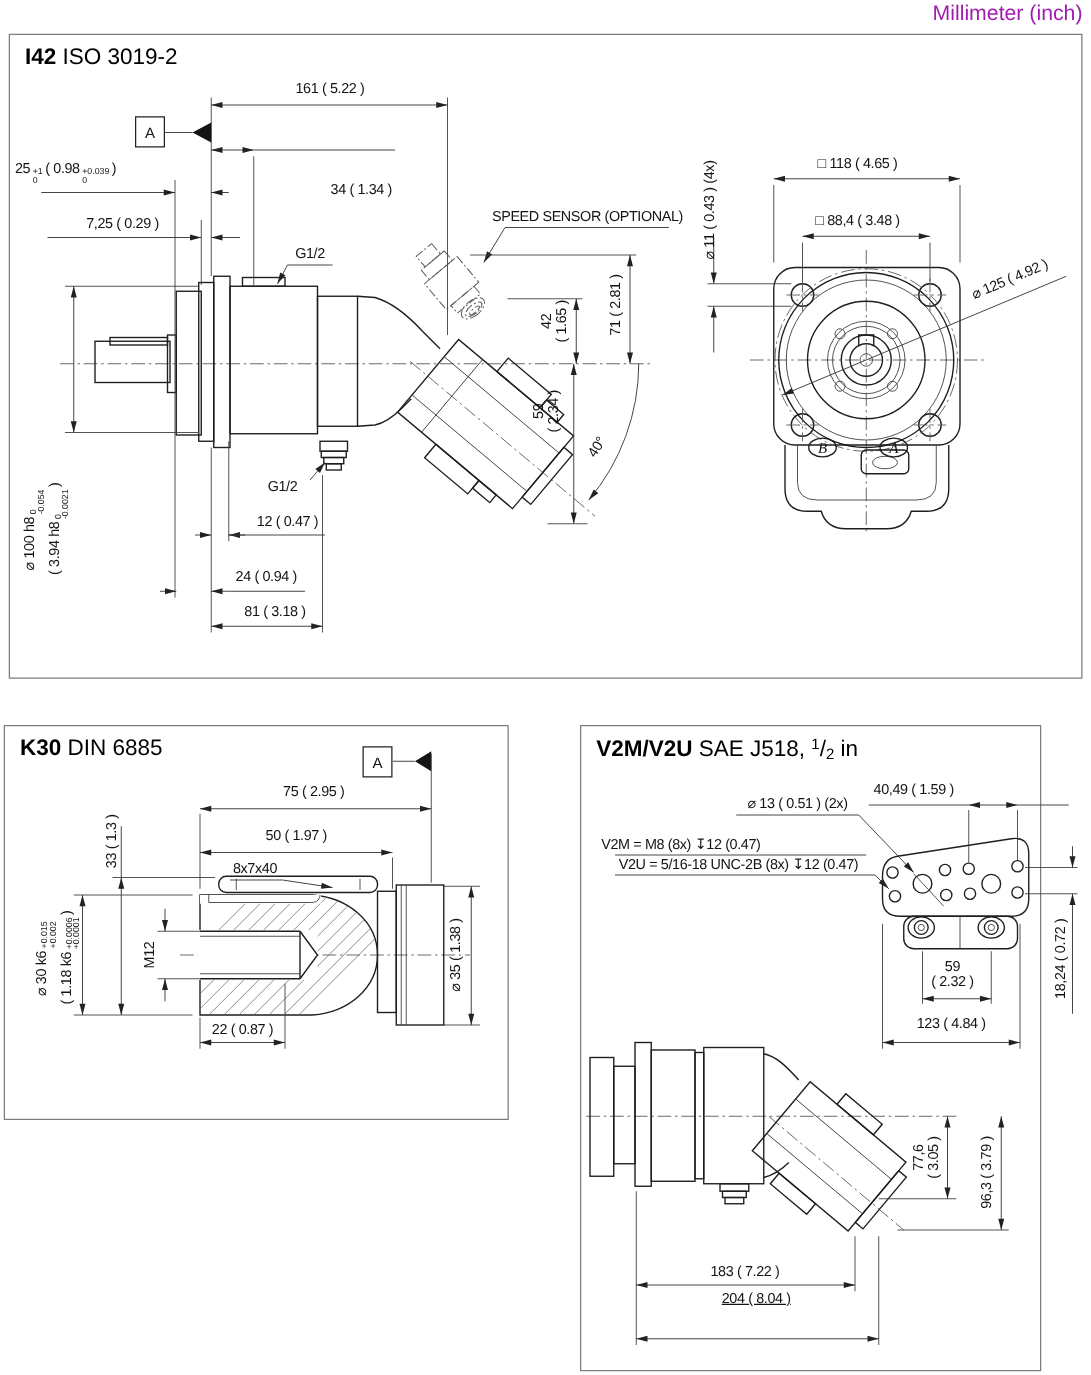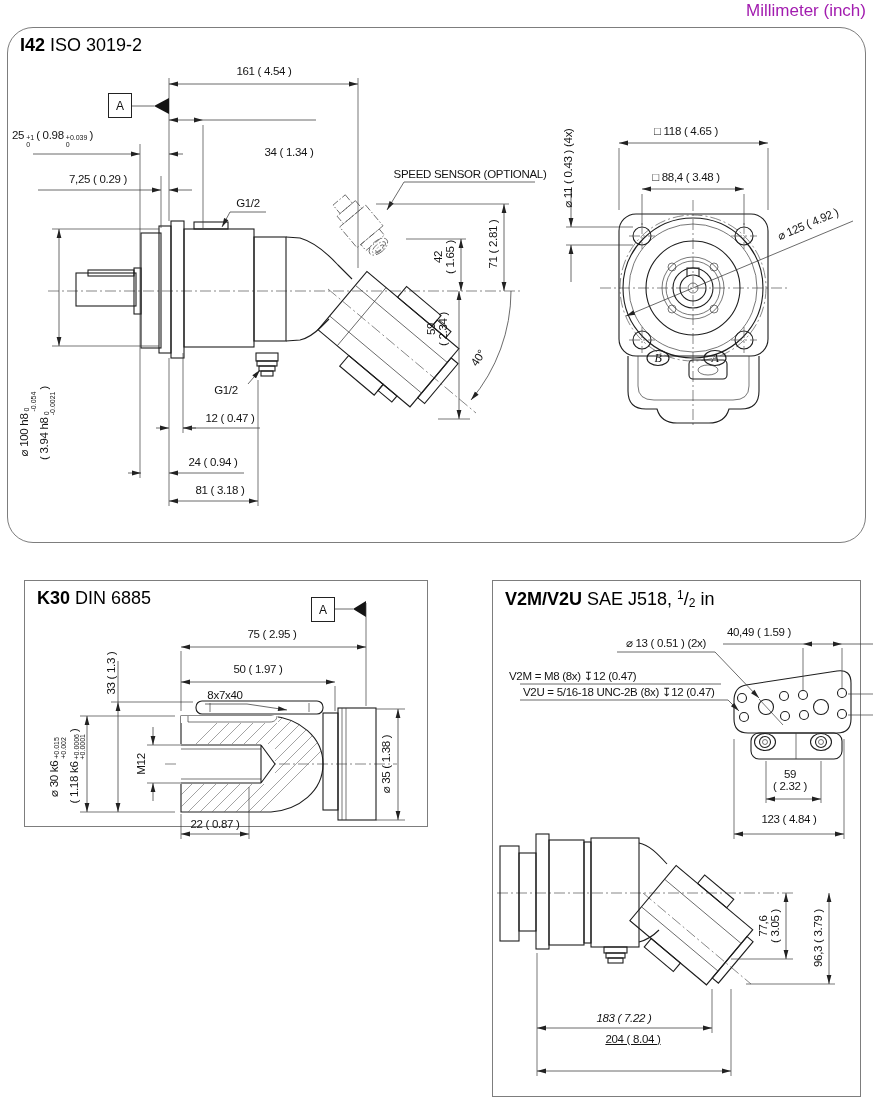--- a/index.html
+++ b/index.html
@@ -21,21 +21,21 @@
       vertical-align:-1px;text-align:left;margin:0 2px;}
   .dt{position:absolute;width:24px;height:25px;border:1.1px solid #222;font-size:12px;
       display:flex;align-items:center;justify-content:center;transform:none;background:#fff;box-sizing:border-box;}
   .pl{font-style:italic;font-family:"Liberation Serif","DejaVu Serif",serif;font-size:12px;}
 </style>
 </head>
 <body>
 
 <div class="units">Millimeter (inch)</div>
 
-<div class="panel" style="left:7px;top:27px;width:859px;height:516px;border-radius:26px;">
+<div class="panel" style="left:7px;top:27px;width:859px;height:516px;">
 <svg width="856" height="513" viewBox="0 0 856 513">
   <defs>
     <marker id="p1a" viewBox="0 0 12 8" refX="12" refY="4" markerWidth="13" markerHeight="8" orient="auto-start-reverse">
       <path d="M12,4 L0,0.8 L0,7.2 Z" fill="#222"></path>
     </marker>
   </defs>
   <style>
     .o{fill:none;stroke:#1e1e1e;stroke-width:1.1}
     .t{fill:none;stroke:#3c3c3c;stroke-width:.7}
     .d{fill:none;stroke:#3a3a3a;stroke-width:.75}
@@ -188,21 +188,21 @@
     <path class="t" d="M630,328 V358 Q630,372 646,372 H725 Q741,372 741,358 V328"></path>
     <rect class="o" x="681" y="332" width="38" height="19" rx="4"></rect>
     <ellipse class="t" cx="700" cy="342" rx="10" ry="5"></ellipse>
     <ellipse class="o" cx="650" cy="330" rx="11" ry="7.5"></ellipse>
     <ellipse class="o" cx="707" cy="330" rx="11" ry="7.5"></ellipse>
   </g>
 </svg>
 
 <div class="ttl"><span class="b">I42</span><span> ISO 3019-2</span></div>
 <div class="dt" style="left:100px;top:65px;">A</div>
-<div class="lbl" style="left:256px;top:43px;">161 ( 4.54 )</div>
+<div class="lbl" style="left:256px;top:43px;">161 ( 5.22 )</div>
 <div class="lbl" style="left:281px;top:80px;margin-top:44px;">34 ( 1.34 )</div>
 <div class="lbl la" style="left:4px;top:111px;"><span>25</span><span class="st">
         <span>+1</span>
         <span>0</span>
       </span><span>( 0.98</span><span class="st">
         <span>+0.039</span>
         <span>0</span>
       </span><span>)</span></div>
 <div class="lbl" style="left:90px;top:151px;">7,25 ( 0.29 )</div>
 <div class="lbl" style="left:240px;top:175px;">G1/2</div>
@@ -232,21 +232,21 @@
 <div class="lbl" style="left:205px;top:434px;">24 ( 0.94 )</div>
 <div class="lbl" style="left:212px;top:462px;">81 ( 3.18 )</div>
 <div class="lbl" style="left:678px;top:103px;text-align:right;">□ 118 ( 4.65 )</div>
 <div class="lbl" style="left:678px;top:149px;">□ 88,4 ( 3.48 )</div>
 <div class="lbl v" style="left:560px;top:140px;">⌀ 11 ( 0.43 ) (4x)</div>
 <div class="lbl r23" style="left:800px;top:196px;">⌀ 125 ( 4.92 )</div>
 <div class="lbl pl" style="left:650px;top:330px;">B</div>
 <div class="lbl pl" style="left:707px;top:330px;">A</div>
 </div>
 
-<div class="panel" style="left:24px;top:580px;width:404px;height:247px;">
+<div class="panel" style="left:3px;top:580px;width:404px;height:316px;">
 <svg width="400" height="259" viewBox="0 0 400 259">
   <defs>
     <marker id="p2a" viewBox="0 0 12 8" refX="12" refY="4" markerWidth="13" markerHeight="8" orient="auto-start-reverse">
       <path d="M12,4 L0,0.8 L0,7.2 Z" fill="#222"></path>
     </marker>
     <clipPath id="kclip">
           <path d="M156,135 H246 C274,137 298,156 298,183 C298,210 274,229 246,231 H156 Z"></path>
         </clipPath>
   </defs>
   <style>
@@ -332,21 +332,21 @@
   <div><span>( 1.18 k6</span><span class="st">
           <span>+0.0006</span>
           <span>+0.0001</span>
         </span><span>)</span></div>
 </div>
 <div class="lbl v" style="left:116px;top:183px;">M12</div>
 <div class="lbl" style="left:190px;top:243px;">22 ( 0.87 )</div>
 <div class="lbl v" style="left:361px;top:183px;">⌀ 35 ( 1.38 )</div>
 </div>
 
-<div class="panel" style="left:464px;top:580px;width:369px;height:517px;margin-left:28px;">
+<div class="panel" style="left:464px;top:580px;width:369px;height:517px;">
 <svg width="403" height="513" viewBox="0 0 403 513">
   <defs>
     <marker id="p3a" viewBox="0 0 12 8" refX="12" refY="4" markerWidth="13" markerHeight="8" orient="auto-start-reverse">
       <path d="M12,4 L0,0.8 L0,7.2 Z" fill="#222"></path>
     </marker>
   </defs>
   <style>
     .o3{fill:none;stroke:#1e1e1e;stroke-width:1.1}
     .t3{fill:none;stroke:#3c3c3c;stroke-width:.7}
     .d3{fill:none;stroke:#3a3a3a;stroke-width:.75}
@@ -451,15 +451,15 @@
       <div>59</div>
       <div>( 2.32 )</div>
     </div>
 <div class="lbl v" style="left:384px;top:186px;">18,24 ( 0.72 )</div>
 <div class="lbl" style="left:296px;top:238px;">123 ( 4.84 )</div>
 <div class="lbl v" style="left:276px;top:345px;">
       <div>77,6</div>
       <div>( 3.05 )</div>
     </div>
 <div class="lbl v" style="left:325px;top:357px;">96,3 ( 3.79 )</div>
-<div class="lbl" style="left:131px;top:437px;font-style:italic;">183 ( 7.22 )</div>
+<div class="lbl" style="left:131px;top:437px;">183 ( 7.22 )</div>
 <div class="lbl" style="left:140px;top:458px;text-decoration:underline;">204 ( 8.04 )</div>
 </div>
 
 </body></html>

